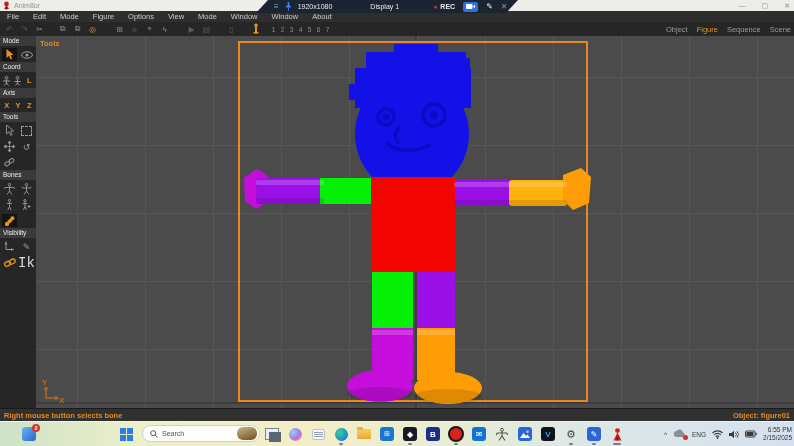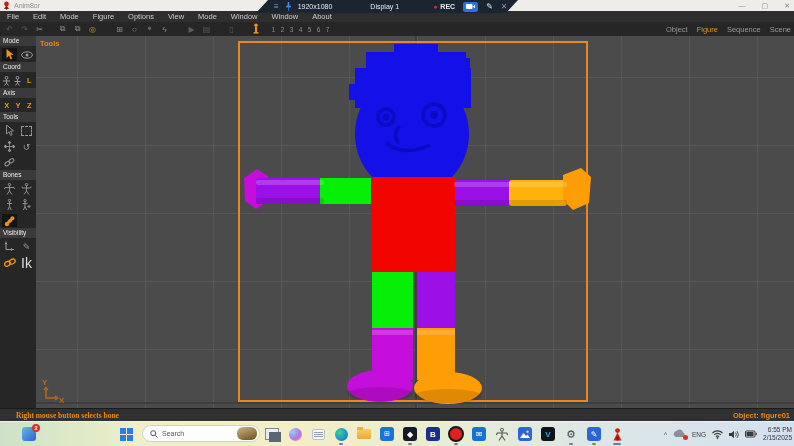--- a/index.html
+++ b/index.html
@@ -52,21 +52,21 @@
   .sec-h{height:10px;background:#3a3a3a;color:#ececec;font-size:6.5px;line-height:10px;
     padding-left:3px;}
   .icon-row{display:flex;padding:2px 2px 1px 2px;gap:2px;align-items:center;}
   .tbtn{width:15px;height:13px;display:flex;align-items:center;justify-content:center;
     color:#9a9a9a;font-size:9px;}
   .tbtn.small{width:10px;}
   .tbtn.sel{background:#141414;color:#e8941a;}
   .axisbtn{width:10px;height:11px;color:#e8941a;font-weight:bold;font-size:7.5px;
     display:flex;align-items:center;justify-content:center;}
   .dashedbox{width:9px;height:8px;border:1px dashed #9a9a9a;}
-  .ik-text{font-family:Liberation Sans, sans-serif;font-size:14px;color:#dddddd;}
+  .ik-text{font-family:Liberation Mono, monospace;font-size:14px;color:#dddddd;}
   .lbl-orange{color:#e8941a;font-weight:bold;font-size:7.5px;}
 
   
   .viewport{position:absolute;left:36px;top:36px;width:758px;height:372px;overflow:hidden;
     background-color:#4b4b4b;
     background-image:linear-gradient(#575757 1px,transparent 1px),
                      linear-gradient(90deg,#575757 1px,transparent 1px);
     background-size:68px 68px;background-position:41px 41px;}
   .axis-v{position:absolute;left:379px;top:0;width:2px;height:372px;background:#3e3e3e;}
   .axis-h{position:absolute;left:0;top:366px;width:758px;height:2px;background:#3e3e3e;}
@@ -74,21 +74,21 @@
     border:2px solid #e8891d;box-sizing:border-box;}
   .view-label{position:absolute;left:4px;top:3px;color:#e8891d;font-weight:bold;
     font-size:7.5px;}
   .figure-svg{position:absolute;left:0;top:0;}
   .axis-ind{position:absolute;left:2px;bottom:4px;}
 
   
   .statusbar{position:absolute;left:0;top:408px;width:794px;height:13px;background:#303030;
     border-top:1px solid #1a1a1a;display:flex;align-items:center;
     justify-content:space-between;font-size:7.5px;font-weight:bold;color:#e8891d;}
-  .statusbar .l{padding-left:16px;font-family:Liberation Serif, serif;} .statusbar .r{padding-right:4px;}
+  .statusbar .l{padding-left:4px;} .statusbar .r{padding-right:4px;}
 
   
   .taskbar{position:absolute;left:0;top:421px;width:794px;height:25px;
     background:linear-gradient(90deg,#cde2c8 0%,#eef0c8 18%,#f4eec6 38%,#e9edd2 55%,
       #dce7e6 75%,#d4e0ef 100%);border-top:1px solid #f8f4d2;box-sizing:border-box;}
   .tb-abs{position:absolute;top:0;height:24px;display:flex;align-items:center;}
   .widgets{left:22px;} .start{left:120px;}
   .win-logo{width:13px;height:13px;display:grid;grid-template-columns:6px 6px;
     grid-template-rows:6px 6px;gap:1px;}
   .win-logo i{background:#2a7de1;}

